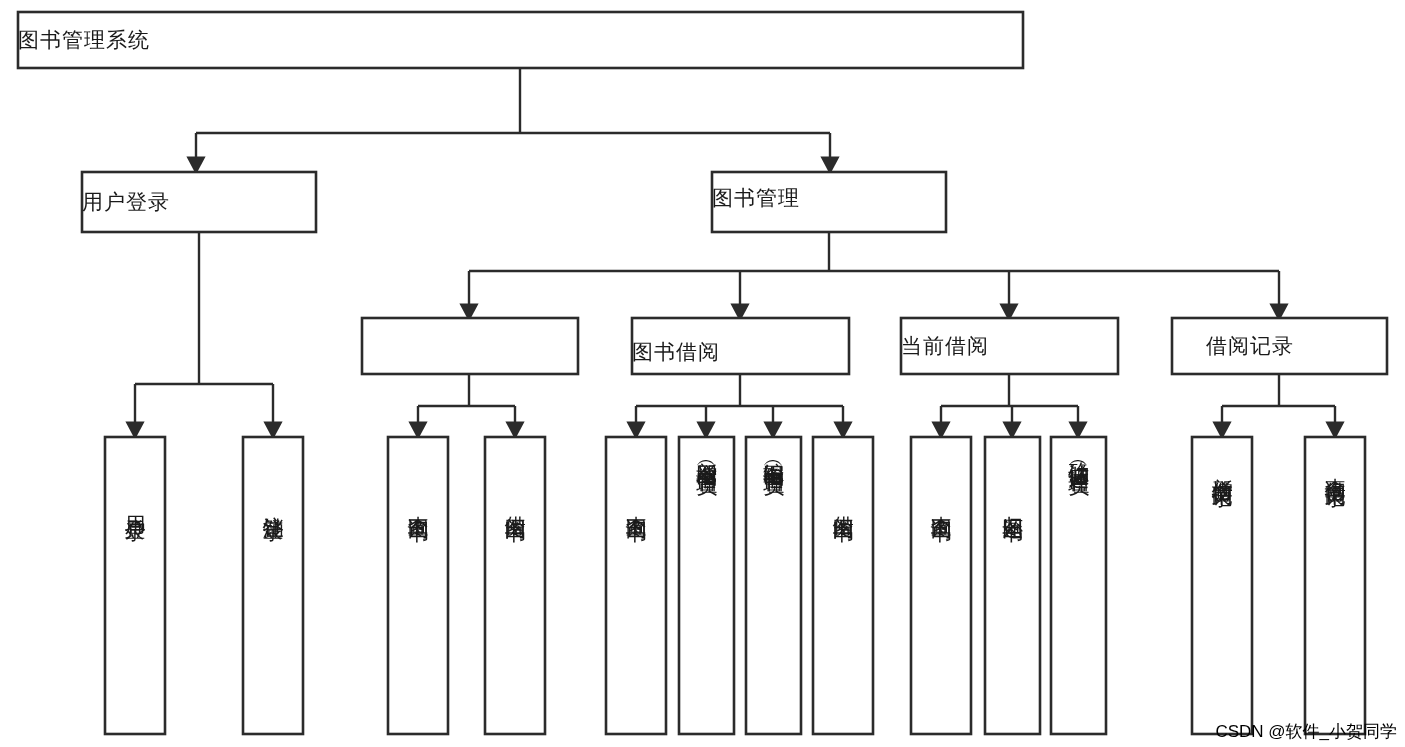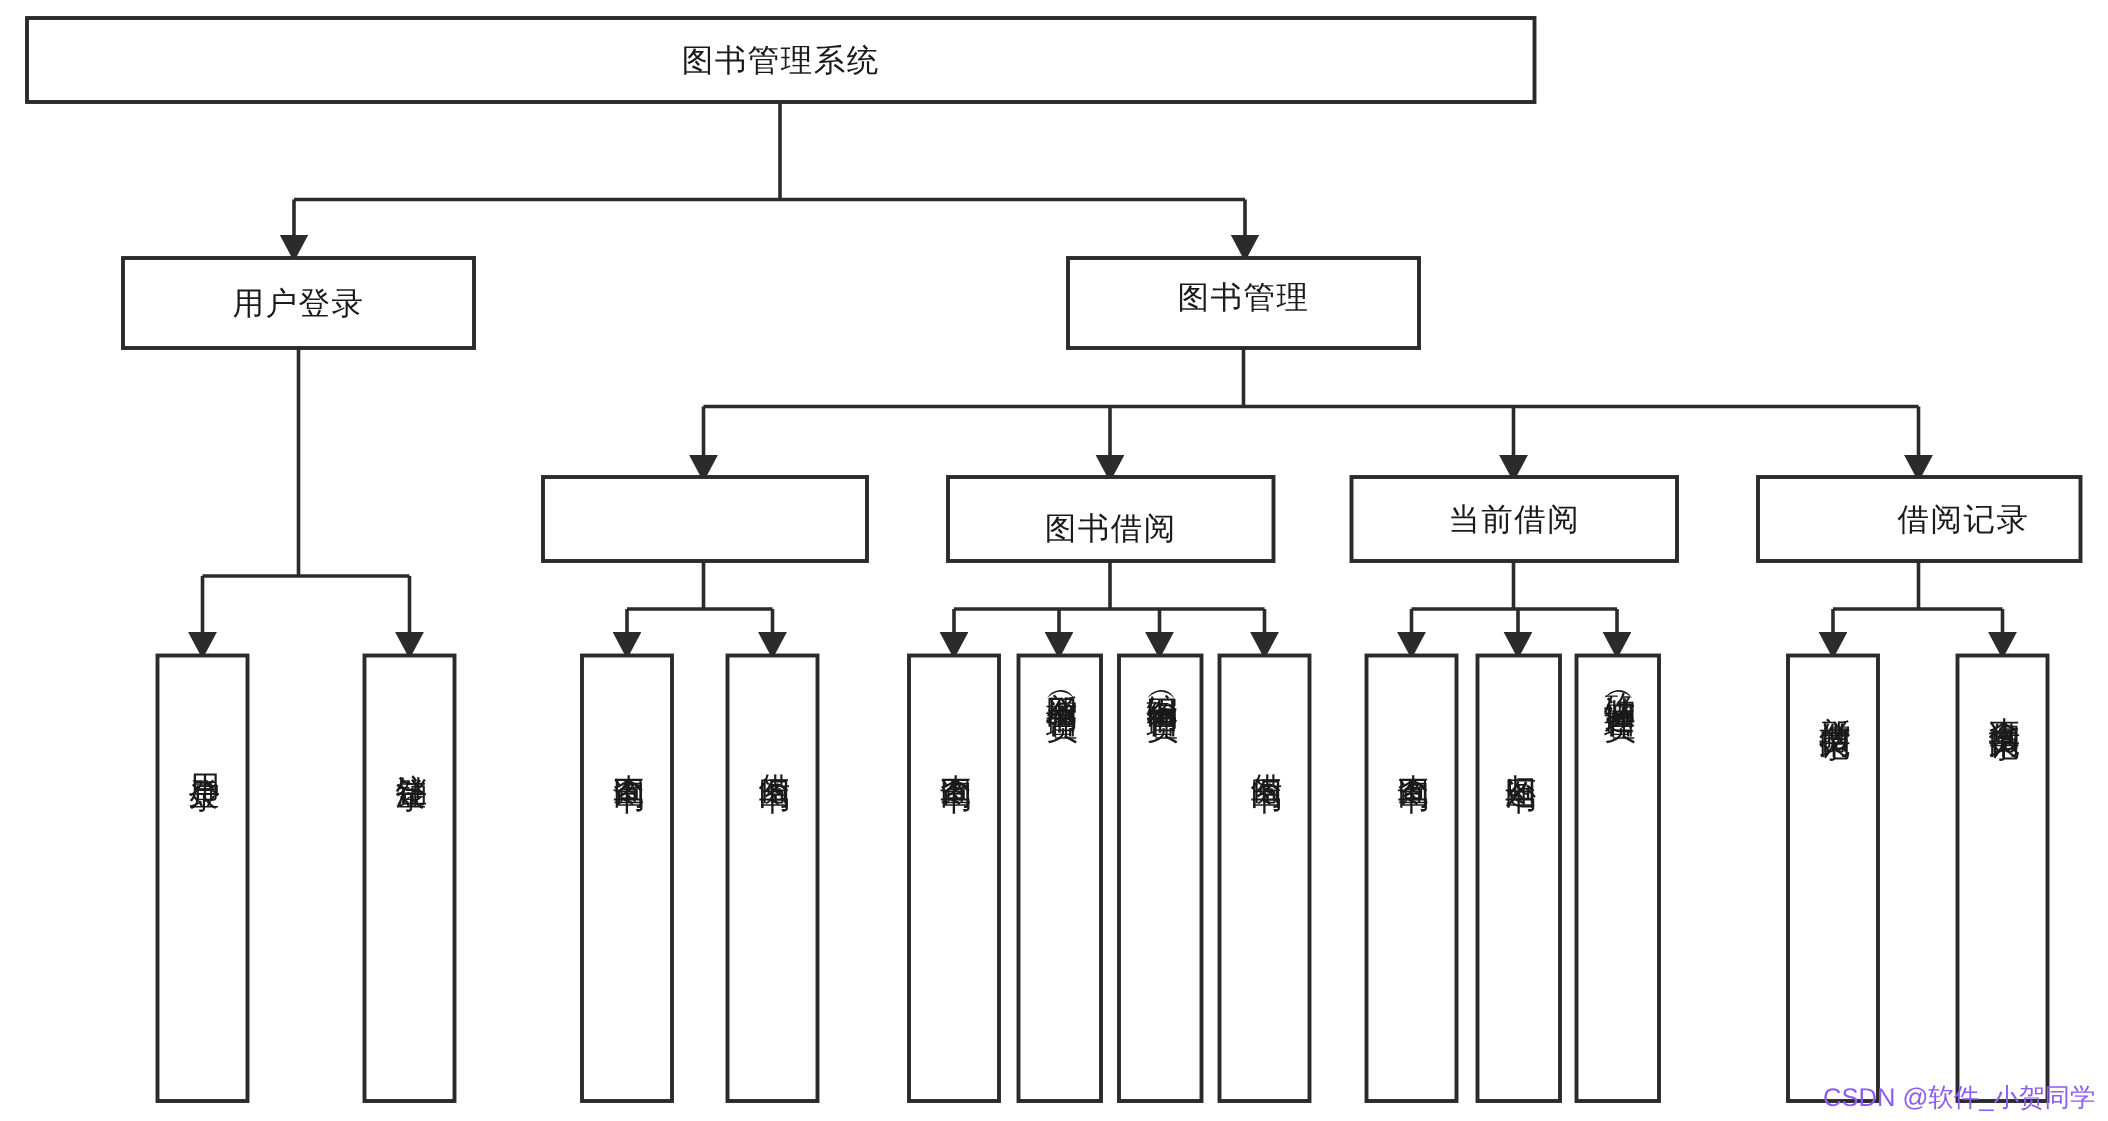--- a/index.html
+++ b/index.html
@@ -55,38 +55,38 @@
     font-size: 21px;
     line-height: 1.08;
     letter-spacing: 2px;
     color: #1a1a1a;
     white-space: nowrap;
   }
   .h-label-wrap {
     position: absolute;
     display: flex;
     align-items: center;
-    justify-content: center;
+    justify-content: flex-start;
     pointer-events: none;
     border-radius: 23px;
   }
   .h-label-wrap span {
     font-family: "Liberation Sans", "DejaVu Sans", sans-serif;
     font-size: 21px;
     color: #1a1a1a;
     white-space: nowrap;
     letter-spacing: 1px;
   }
   .watermark {
     position: absolute;
     right: 8px;
     bottom: 4px;
     font-family: "Liberation Sans", "DejaVu Sans", sans-serif;
     font-size: 17px;
-    color: #8b5cf6;
+    color: #000000;
     white-space: nowrap;
     pointer-events: none;
   }
 </style>
 </head>
 <body>
 
 <div id="diagram-root">
 
   <svg class="diagram-canvas" viewBox="0 0 1405 747">

